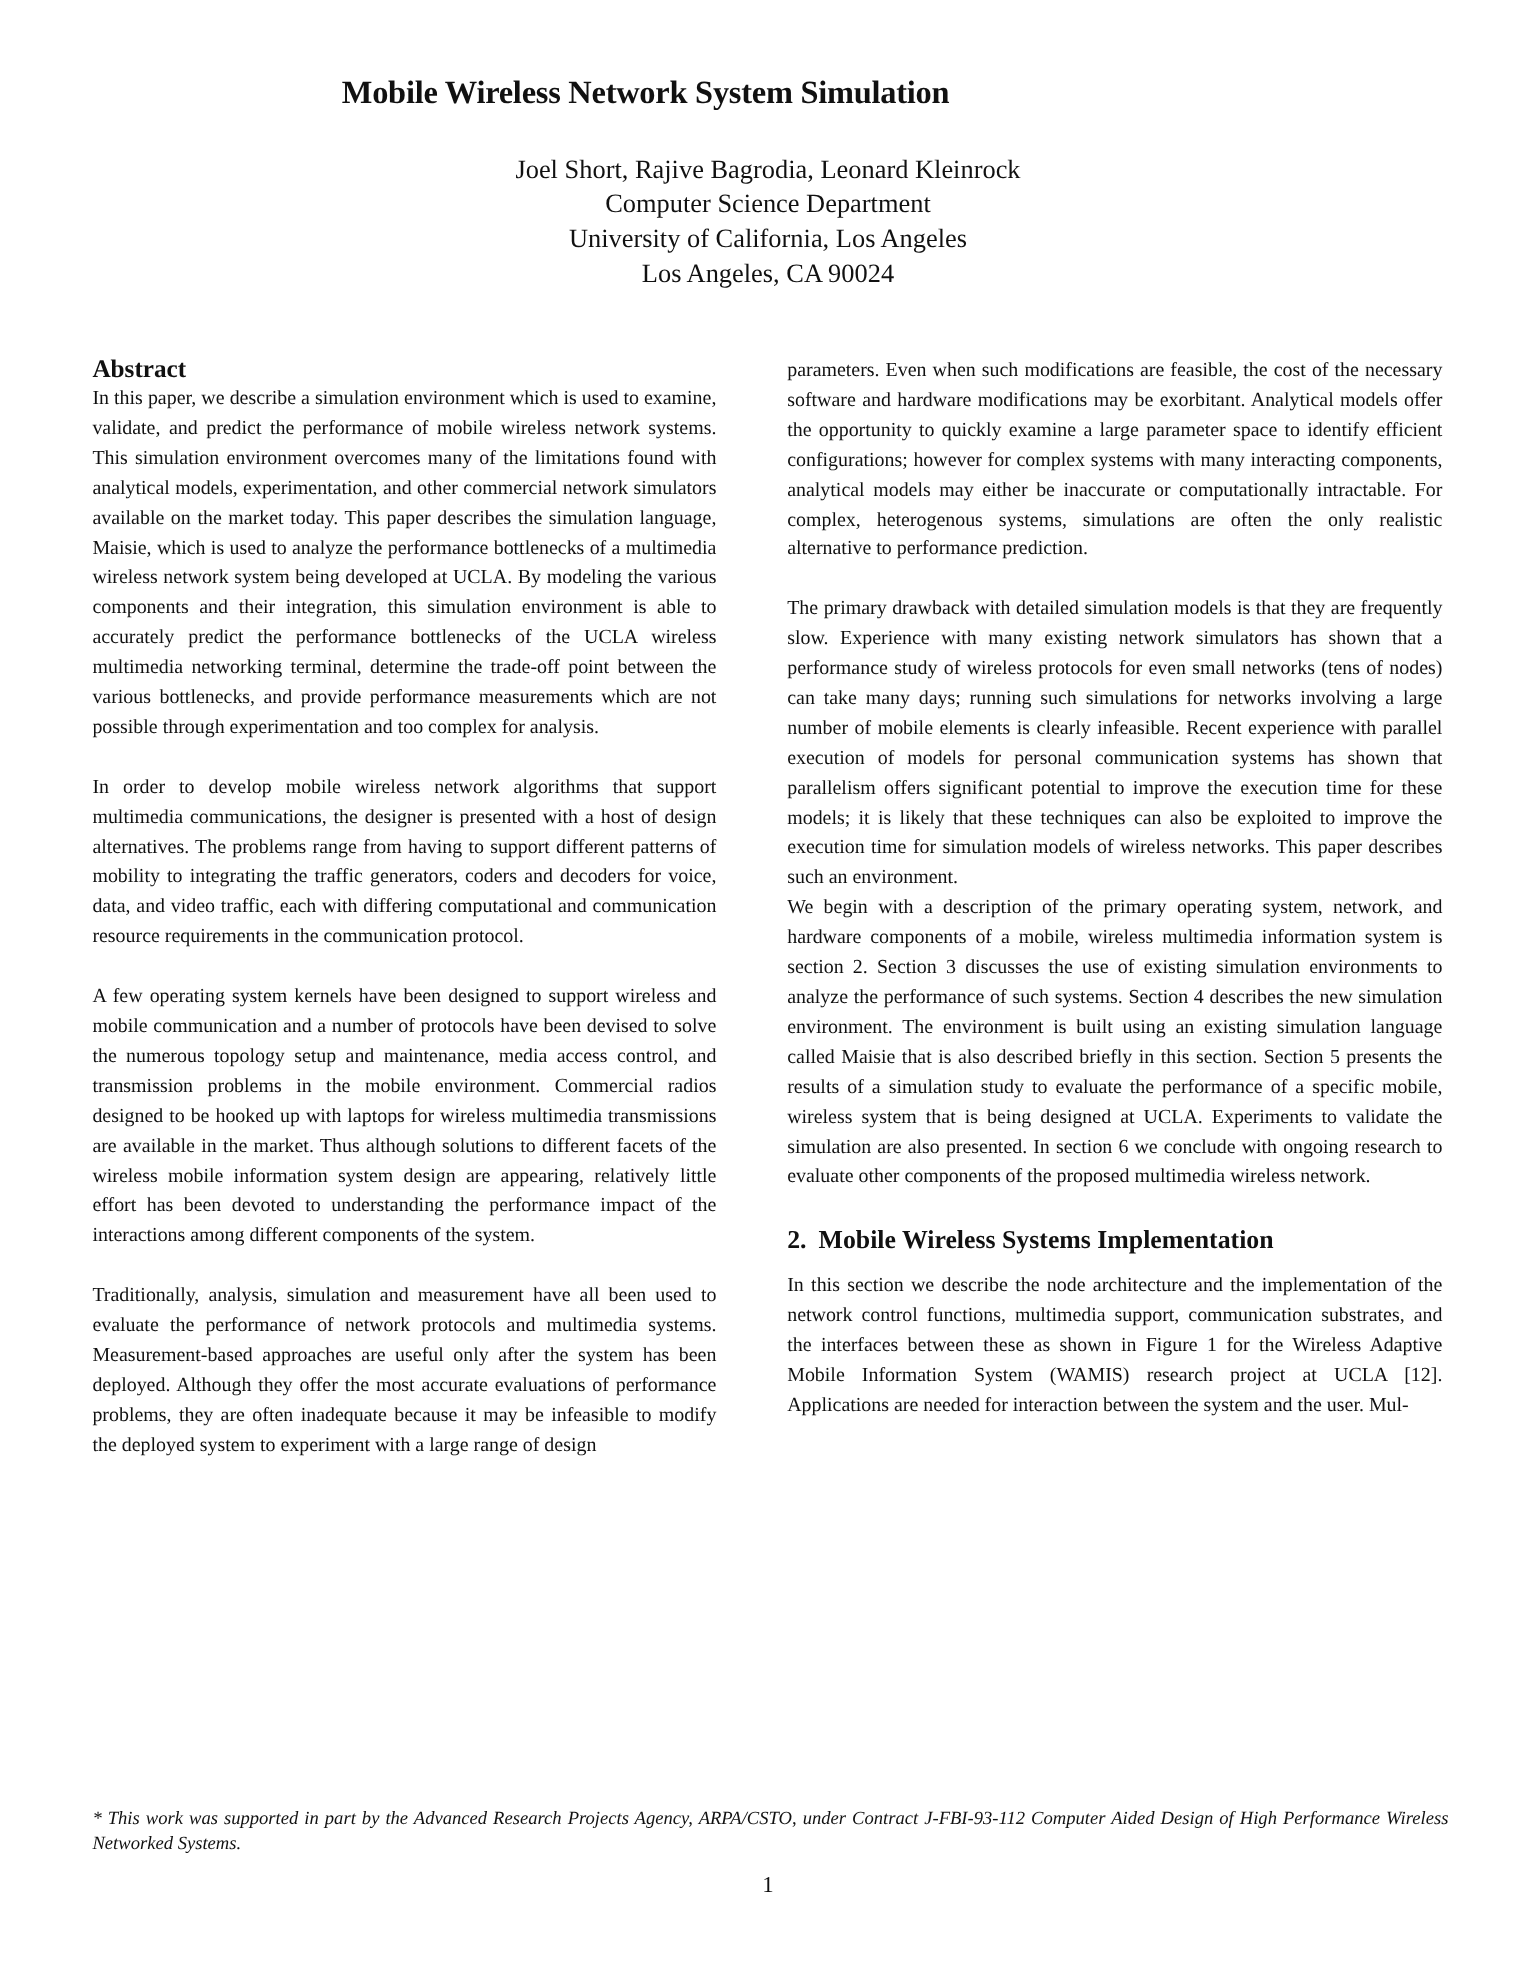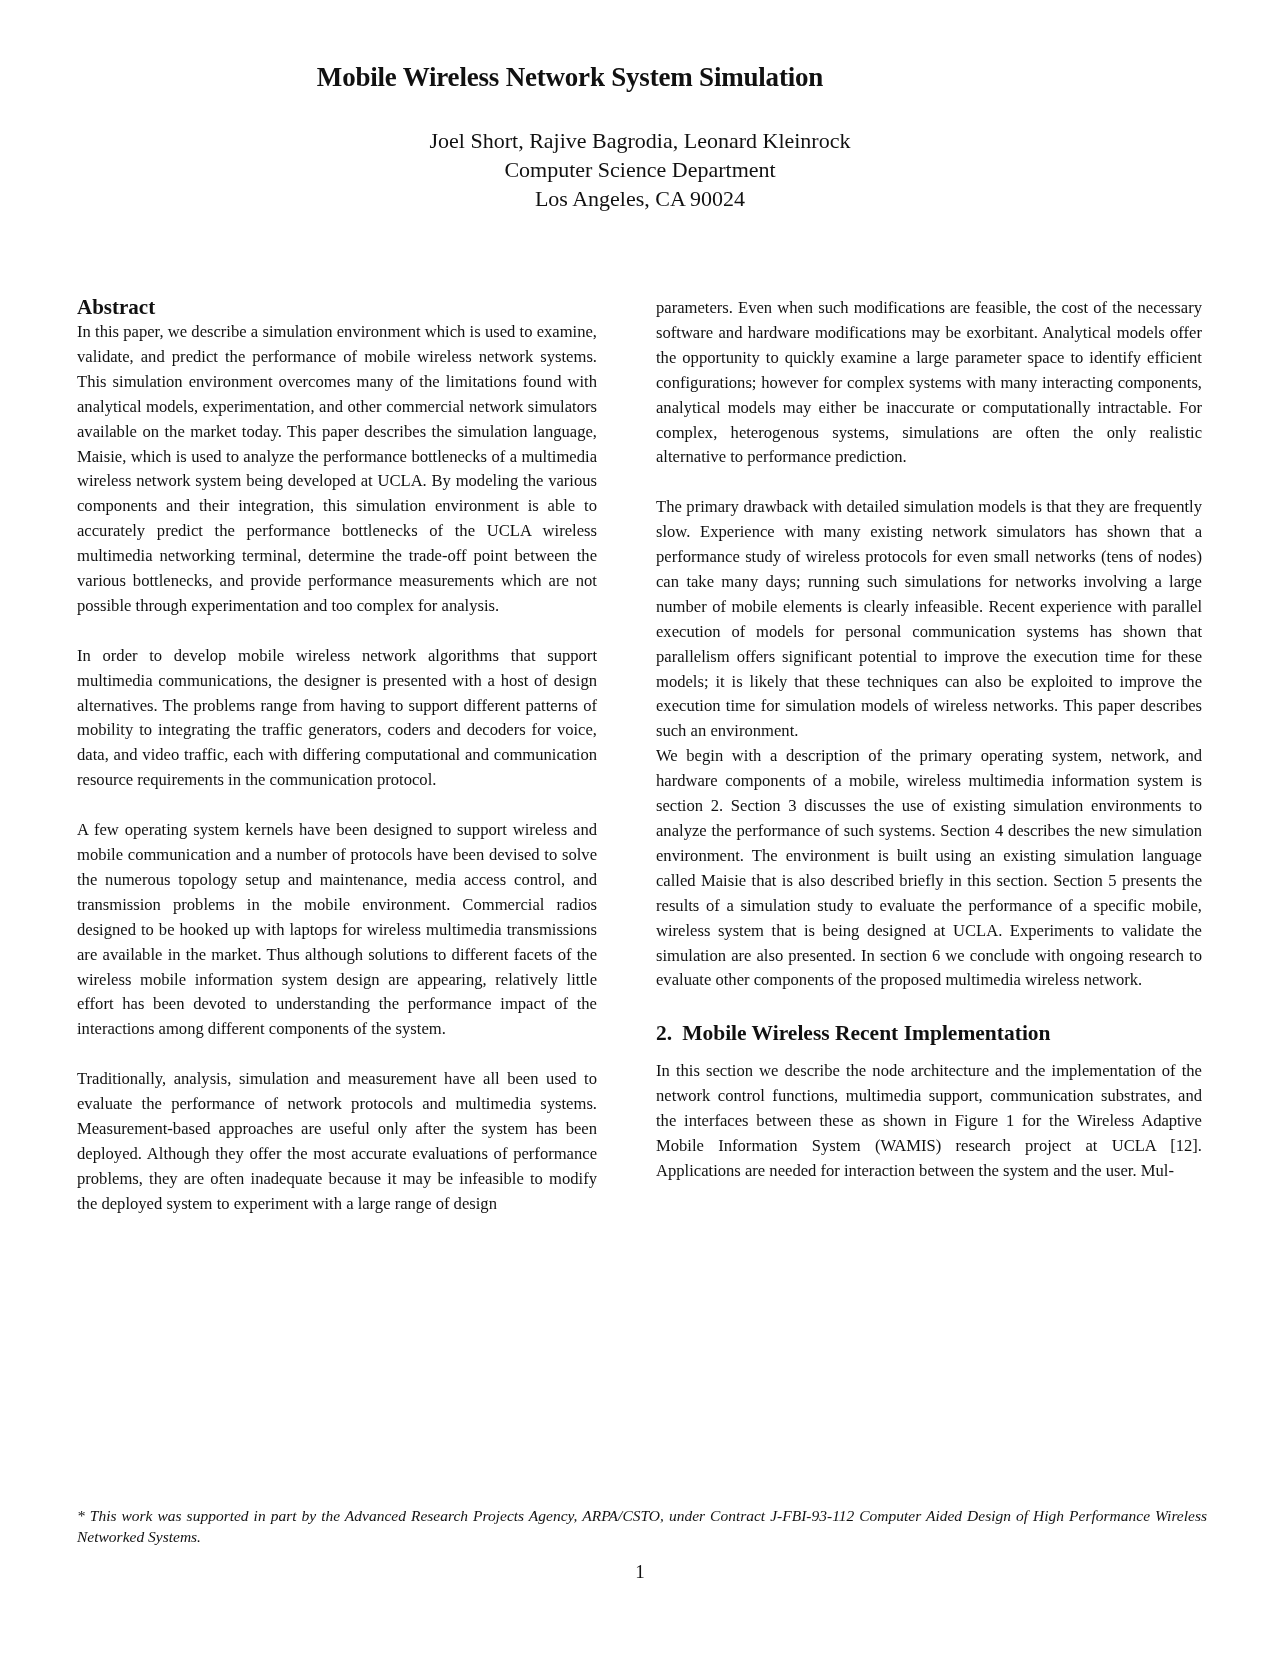--- a/index.html
+++ b/index.html
@@ -3,21 +3,21 @@
 <meta charset="utf-8">
 <style>
   html, body { margin: 0; padding: 0; background: #ffffff; }
   body {
     width: 1280px; height: 1656px; position: relative; overflow: hidden;
     font-family: "Liberation Serif", "DejaVu Serif", serif;
     color: #111111;
   }
   .title {
     position: absolute; left: 0; top: 62px; width: 1076px; text-align: center;
-    font-size: 27px; font-weight: bold; letter-spacing: -0.2px; padding-left: 32px;
+    font-size: 27px; font-weight: bold; letter-spacing: -0.2px;
   }
   .authors {
     position: absolute; left: 0; top: 126px; width: 1280px; text-align: center;
     font-size: 22px; line-height: 29px;
   }
   .authors div { margin: 0; }
   .col {
     position: absolute; top: 294px; width: 520px;
     font-size: 16.6px; line-height: 24.9px; text-align: justify;
     hyphens: none;
@@ -46,38 +46,39 @@
   }
 </style>
 </head>
 <body>
 
 <div class="title">Mobile Wireless Network System Simulation</div>
 
 <div class="authors">
   <div>Joel Short, Rajive Bagrodia, Leonard Kleinrock</div>
   <div>Computer Science Department</div>
+  <div>University of California, Los Angeles</div>
   <div>Los Angeles, CA 90024</div>
 </div>
 
 <div class="col left">
   <div class="abstract-head">Abstract</div>
   <p class="abstract-body">In this paper, we describe a simulation environment which is used to examine, validate, and predict the performance of mobile wireless network systems. This simulation environment overcomes many of the limitations found with analytical models, experimentation, and other commercial network simulators available on the market today. This paper describes the simulation language, Maisie, which is used to analyze the performance bottlenecks of a multimedia wireless network system being developed at UCLA. By modeling the various components and their integration, this simulation environment is able to accurately predict the performance bottlenecks of the UCLA wireless multimedia networking terminal, determine the trade-off point between the various bottlenecks, and provide performance measurements which are not possible through experimentation and too complex for analysis.</p>
 
   <p>In order to develop mobile wireless network algorithms that support multimedia communications, the designer is presented with a host of design alternatives. The problems range from having to support different patterns of mobility to integrating the traffic generators, coders and decoders for voice, data, and video traffic, each with differing computational and communication resource requirements in the communication protocol.</p>
   <p>A few operating system kernels have been designed to support wireless and mobile communication and a number of protocols have been devised to solve the numerous topology setup and maintenance, media access control, and transmission problems in the mobile environment. Commercial radios designed to be hooked up with laptops for wireless multimedia transmissions are available in the market.  Thus although solutions to different facets of the wireless mobile information system design are appearing, relatively little effort has been devoted to understanding the performance impact of the interactions among different components of the system.</p>
   <p>Traditionally, analysis, simulation and measurement have all been used to evaluate the performance of network protocols and multimedia systems. Measurement-based approaches are useful only after the system has been deployed. Although they offer the most accurate evaluations of performance problems, they are often inadequate because it may be infeasible to modify the deployed system to experiment with a large range of design</p>
 </div>
 
 <div class="col right">
   <p>parameters. Even when such modifications are feasible, the cost of the necessary software and hardware modifications may be exorbitant. Analytical models offer the opportunity to quickly examine a large parameter space to identify efficient configurations; however for complex systems with many interacting components, analytical models may either be inaccurate or computationally intractable. For complex, heterogenous systems, simulations are often the only realistic alternative to performance prediction.</p>
   <p>The primary drawback with detailed simulation models is that they are frequently slow. Experience with many existing network simulators has shown that a performance study of wireless protocols for even small networks (tens of nodes) can take many days; running such simulations for networks involving a large number of mobile elements is clearly infeasible. Recent experience with parallel execution of models for personal communication systems has shown that parallelism offers significant potential to improve the execution time for these models; it is likely that these techniques can also be exploited to improve the execution time for simulation models of wireless networks. This paper describes such an environment.</p>
   <p class="noGap">We begin with a description of the primary operating system, network, and hardware components of a mobile, wireless multimedia information system is section 2. Section 3 discusses the use of existing simulation environments to analyze the performance of such systems. Section 4 describes the new simulation environment. The environment is built using an existing simulation language called Maisie that is also described briefly in this section. Section 5 presents the results of a simulation study to evaluate the performance of a specific mobile, wireless system that is being designed at UCLA.   Experiments to validate the simulation are also presented. In section 6 we conclude with ongoing research to evaluate other components of the proposed multimedia wireless network.</p>
 
   <div class="sec-head">
-    <span class="num">2.</span><span>Mobile Wireless Recent Implementation</span>
+    <span class="num">2.</span><span>Mobile Wireless Systems Implementation</span>
   </div>
   <p>In this section we describe the node architecture and the implementation of the network control functions, multimedia support, communication substrates, and the interfaces between these as shown in Figure 1 for the Wireless Adaptive Mobile Information System (WAMIS) research project at UCLA [12]. Applications are needed for interaction between the system and the user. Mul-</p>
 </div>
 
 <div class="footnote">* This work was supported in part by the Advanced Research Projects Agency, ARPA/CSTO, under Contract J-FBI-93-112 Computer Aided Design of High Performance Wireless Networked Systems.</div>
 
 <div class="page-num">1</div>
 
 </body></html>

